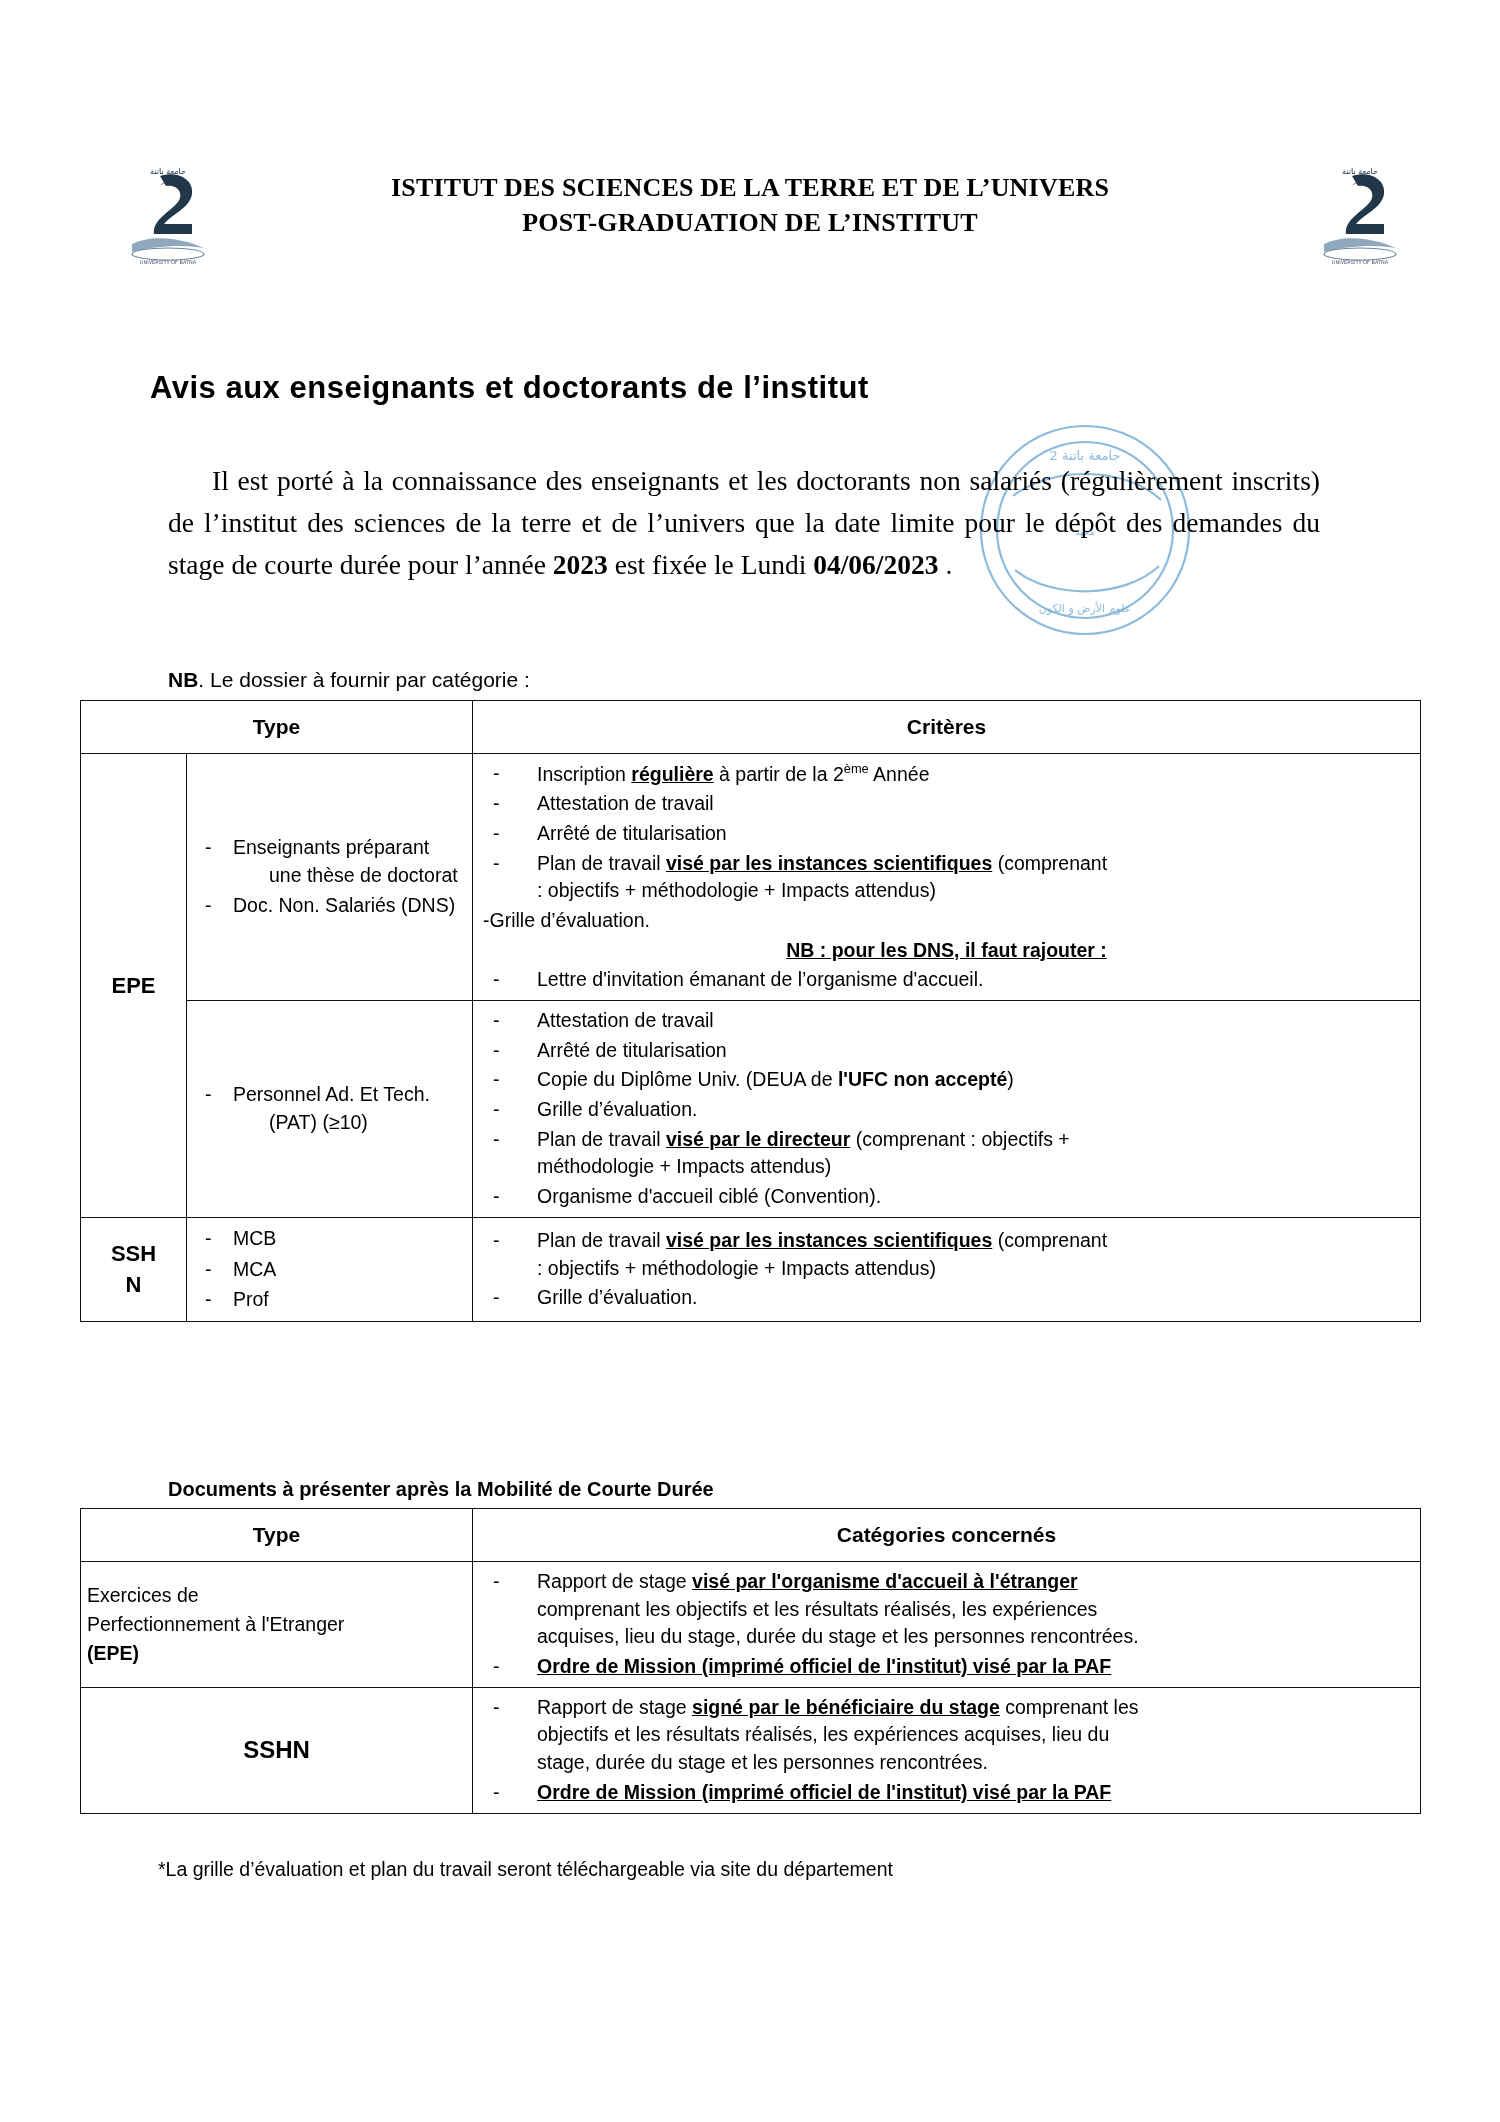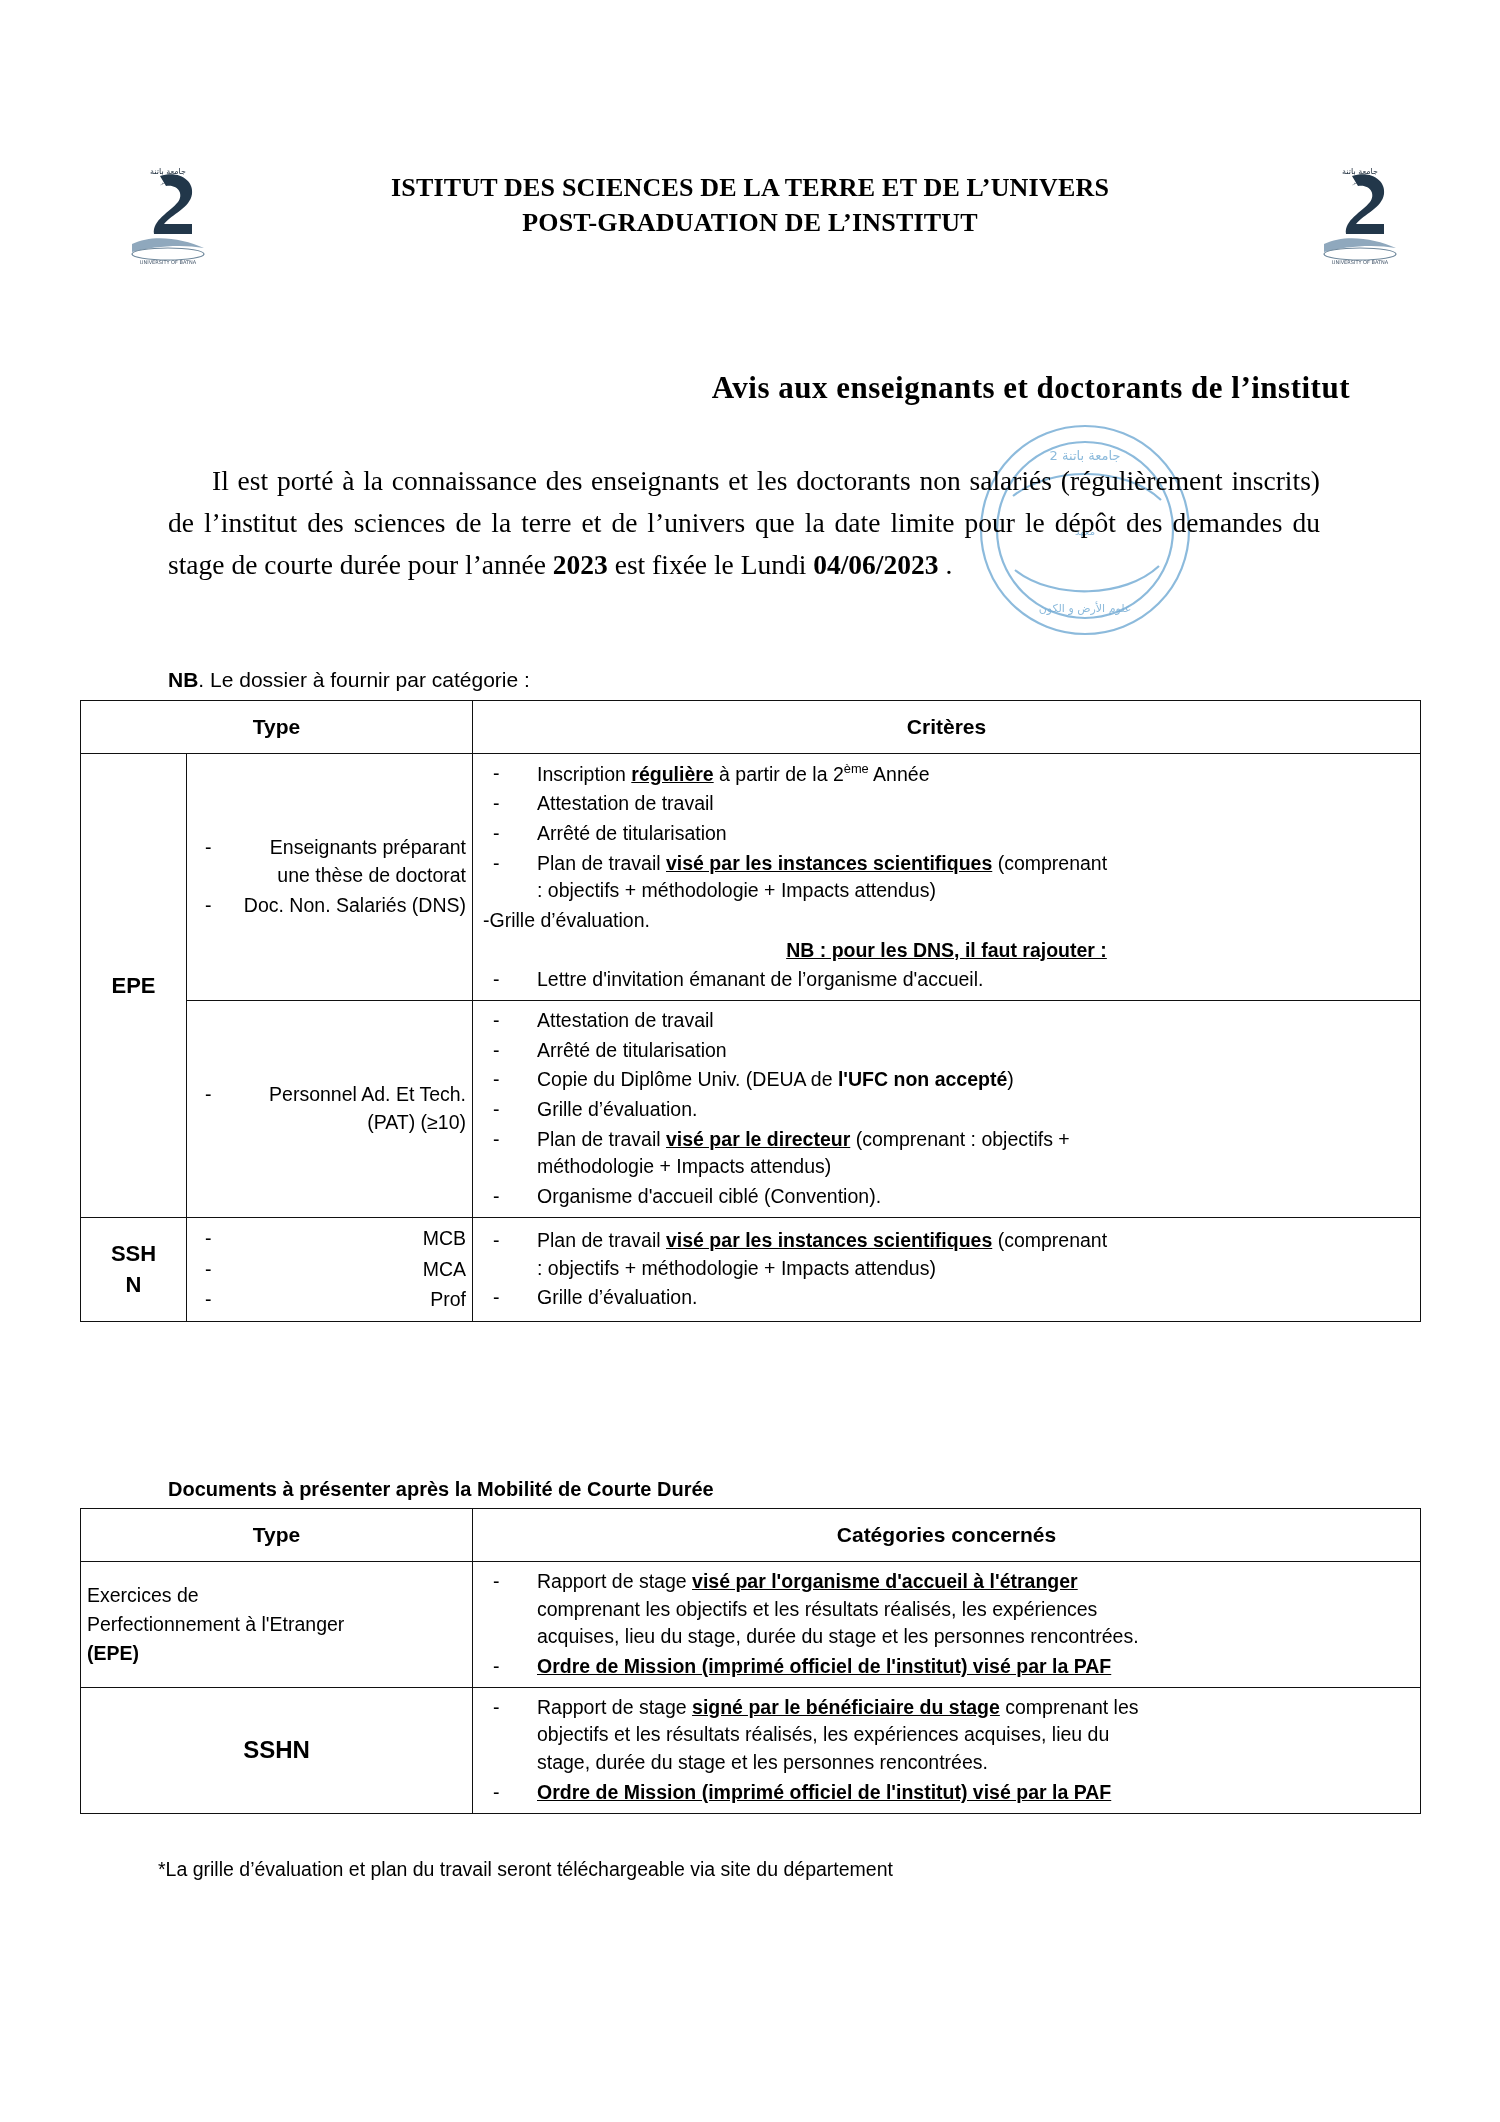--- a/index.html
+++ b/index.html
@@ -48,22 +48,22 @@
     font-size: 26px;
     line-height: 1.35;
     letter-spacing: 0.2px;
   }
 
   
   .doc-title {
     position: absolute;
     left: 150px; top: 370px;
     width: 1200px;
-    text-align: right;
-    font-family: Liberation Serif, serif;
+    text-align: left;
+    font-family: Liberation Sans, sans-serif;
     font-weight: bold;
     font-size: 31px;
     letter-spacing: 0.5px;
   }
 
   
   .intro {
     position: absolute;
     left: 168px; top: 460px;
     width: 1152px;
@@ -155,21 +155,20 @@
 
   b.u { font-weight: bold; text-decoration: underline; }
   b.nb { font-weight: bold; text-decoration: underline; margin-top: 48px; }
 
   
   ul.typelist {
     list-style: none;
     margin: 0;
     padding: 0;
     font-size: 19.5px;
-    text-align: right;
   }
   ul.typelist > li {
     position: relative;
     padding-left: 40px;
     margin: 3px 0;
   }
   ul.typelist > li::before {
     content: "-";
     position: absolute;
     left: 12px;

